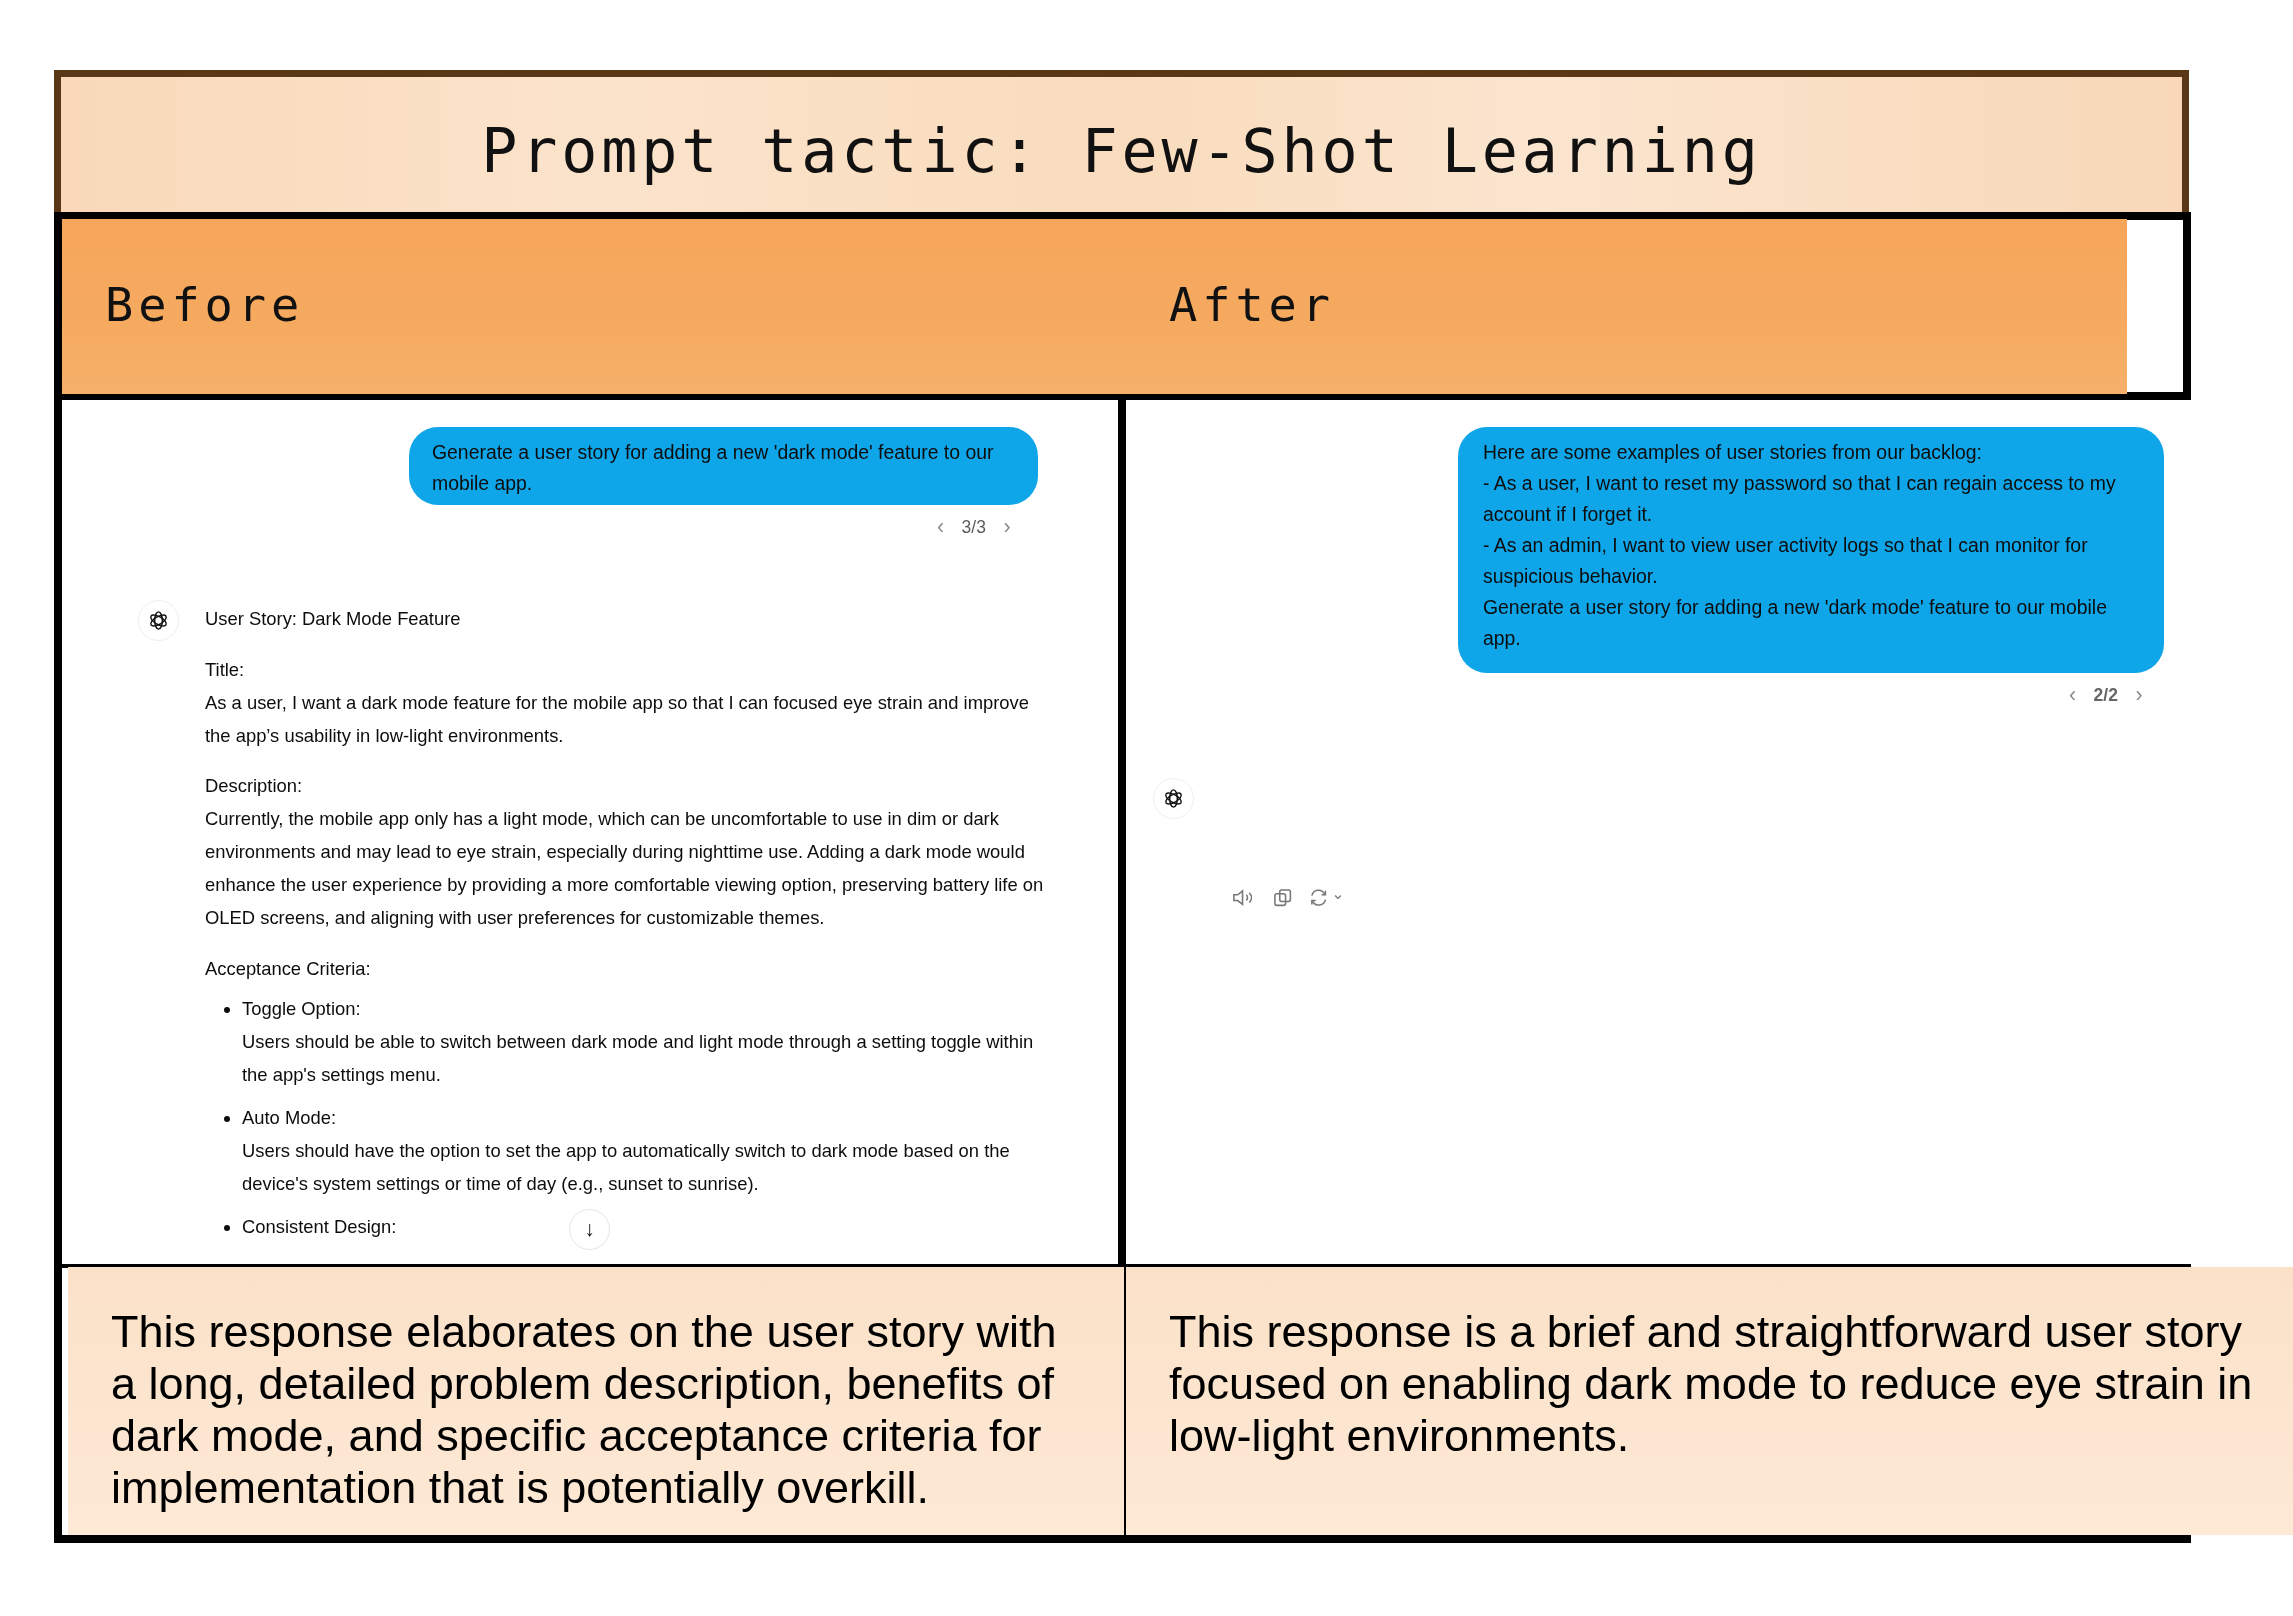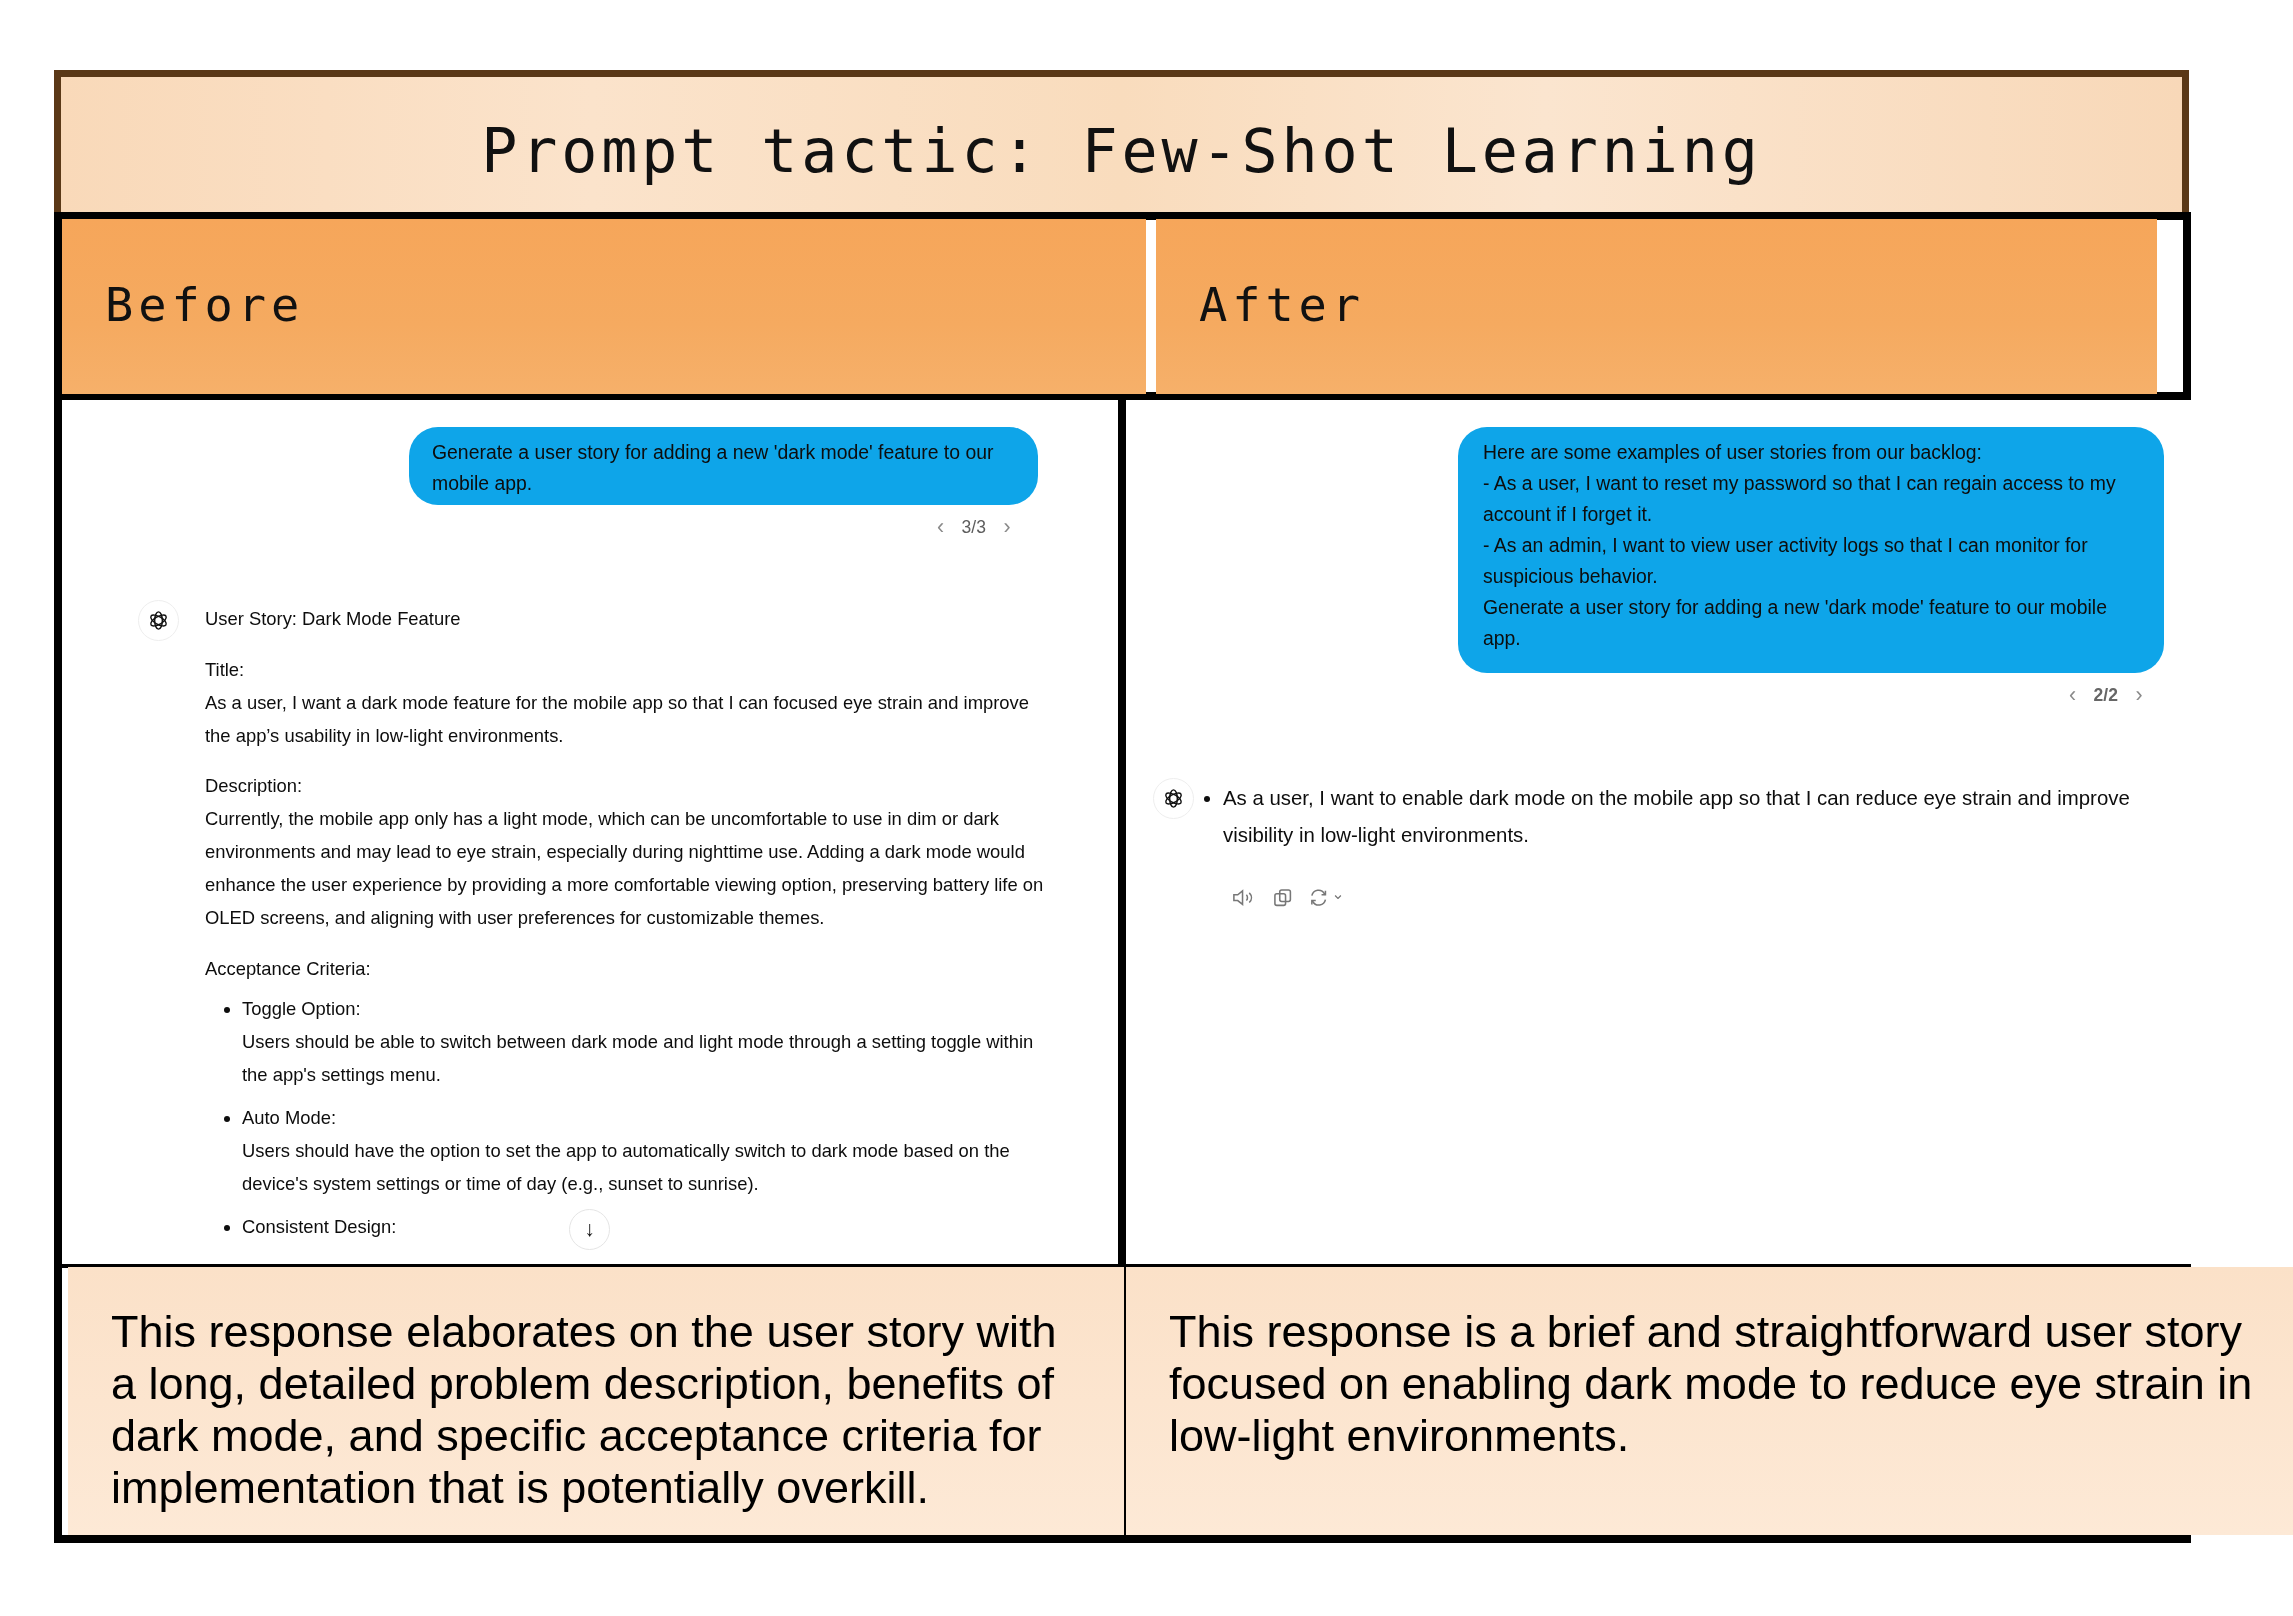--- a/index.html
+++ b/index.html
@@ -42,21 +42,21 @@
 <div class="hbar" style="left:54px; top:1260px; width:2135px; height:7.8px;"></div>
 <div class="hbar" style="left:54px; top:1535px; width:2135px; height:7.8px;"></div>
 
 <div class="vbar" style="left:54px; top:212px; width:7.8px; height:1331px;"></div>
 <div class="vbar" style="left:1118px; top:212px; width:7.8px; height:1331px;"></div>
 <div class="vbar" style="left:2183px; top:212px; width:7.8px; height:1331px;"></div>
 
 <div class="orange" style="left:62px; width:1056px;padding-left:28px;">
   <div class="lbl">Before</div>
 </div>
-<div class="orange" style="left:1126px; width:1001px;margin-left:30px;">
+<div class="orange" style="left:1126px; width:1001px;">
   <div class="lbl">After</div>
 </div>
 
 <div class="white" style="left:62px; width:1056px;">
   <div class="bubble" style="left:347px; top:27px; width:629px; height:78px; padding:9.7px 23px;">
     <span>Generate a user story for adding a new 'dark mode' feature to our mobile app.</span>
   </div>
   <div class="pager" style="left:875px; top:115px;">
     <span class="chev">‹</span>
     <span>3/3</span>
@@ -111,25 +111,20 @@
     <span class="chev">›</span>
   </div>
 
   <div class="avatar" style="left:27px; top:378px;">
     <svg width="23" height="23" viewBox="0 0 24 24" fill="none" stroke="#111" stroke-width="1.5">
       <ellipse cx="12" cy="12" rx="4" ry="9"></ellipse>
       <ellipse cx="12" cy="12" rx="4" ry="9" transform="rotate(60 12 12)"></ellipse>
       <ellipse cx="12" cy="12" rx="4" ry="9" transform="rotate(120 12 12)"></ellipse>
     </svg>
   </div>
-  <div class="resp" style="left:60px; top:380px; width:970px; font-size:20.4px; line-height:37px;">
-    <ul style="margin:0; padding-left:37px;">
-      <li>As a user, I want to enable dark mode on the mobile app so that I can reduce eye strain and improve visibility in low-light environments.</li>
-    </ul>
-  </div>
 
   <div class="actions" style="left:105px; top:487px;">
     <span>
       <svg width="25" height="21.3" viewBox="0 0 26 22" fill="none" stroke="#777" stroke-width="1.6">
           <path d="M3 8h4l5-4v14l-5-4H3z"></path>
           <path d="M16 8c1.5 1.5 1.5 4.5 0 6"></path>
           <path d="M19 6c3 3 3 7 0 10"></path>
         </svg>
     </span>
     <span>

